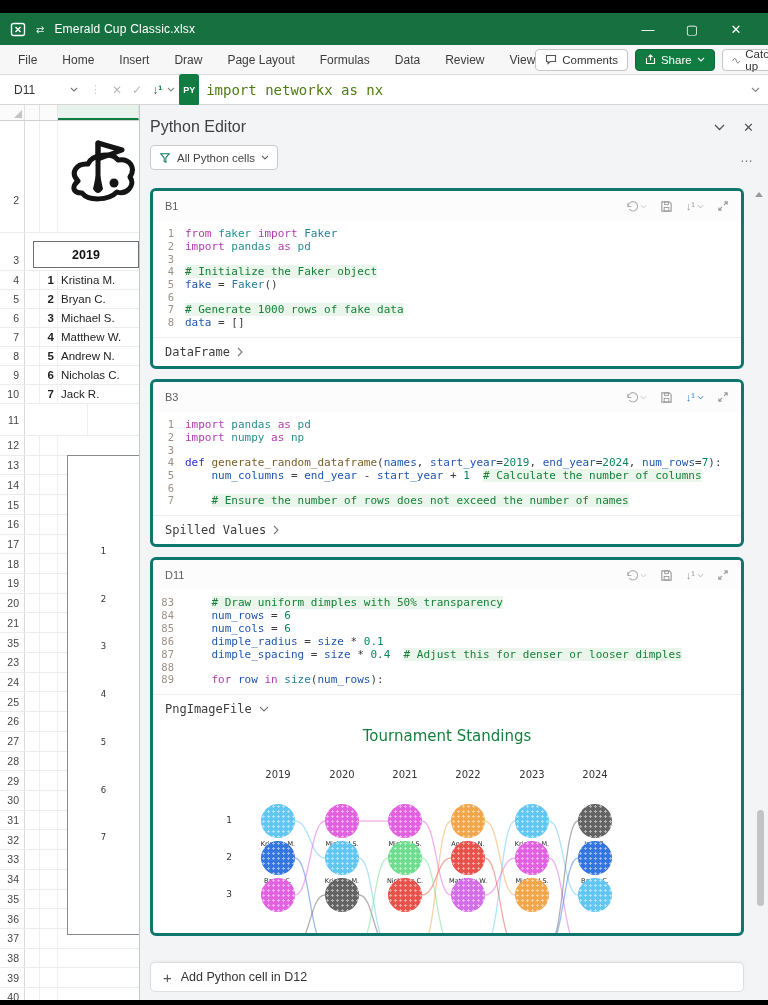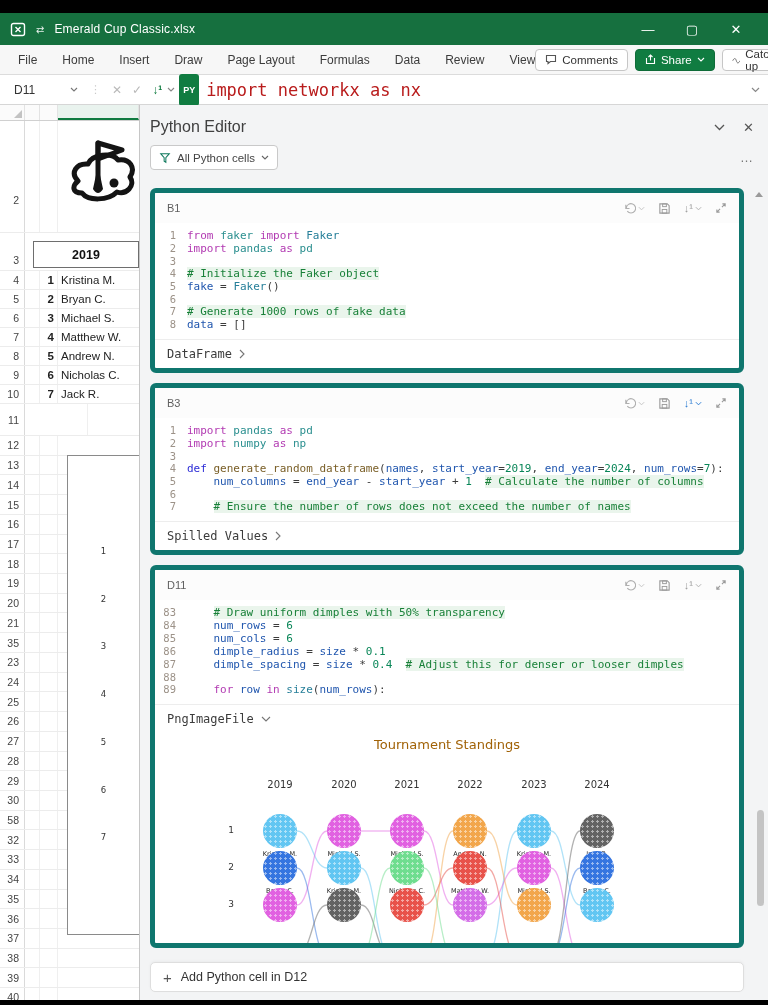--- a/index.html
+++ b/index.html
@@ -30,21 +30,21 @@
   
   .fbar { position:absolute; top:62px; left:0; right:0; height:30px; background:#fff;
           border-bottom:1px solid #d6d6d6; display:flex; align-items:center; padding:0 8px; }
   .namebox { width:76px; display:flex; align-items:center; justify-content:space-between;
              font-size:12px; color:#333; padding:0 6px; height:22px; }
   .fdiv { color:#c9c9c9; font-size:11px; margin:0 6px; }
   .ficon { color:#b9b9b9; font-size:12px; margin:0 5px; }
   .ficon.green { color:#107c41; font-weight:bold; }
   .pybadge { background:#107c41; color:#fff; font-size:9px; font-weight:bold; border-radius:3px;
              padding:11px 4px; margin:0 7px 0 4px; }
-  .ftext { font-family:"DejaVu Sans Mono", monospace; font-size:17px; color:#b91c1c; }
+  .ftext { font-family:"DejaVu Sans Mono", monospace; font-size:14px; color:#4d7c0f; }
   .fchev { margin-left:auto; color:#888; }
 
   
   .main { position:absolute; top:92px; left:0; right:0; bottom:0; display:flex; }
   .sheet { width:140px; position:relative; background:#fff; border-right:1px solid #c6c6c6;
            overflow:hidden; flex:none; }
   .pane  { flex:1; position:relative; background:#f3f4f5; overflow:hidden; }
 
   
   .shead { display:flex; height:16px; border-bottom:1px solid #d0d0d0; background:#fbfbfb;
@@ -82,21 +82,21 @@
   
   .pane-head { display:flex; align-items:center; padding:13px 14px 0 10px; }
   .pane-title { font-size:16px; color:#404040; }
   .pane-hicons { margin-left:auto; display:flex; gap:18px; color:#555; align-items:center; }
   .filter-row { display:flex; align-items:center; margin:9px 14px 0 10px; }
   .filter-pill { display:inline-flex; align-items:center; gap:6px; height:25px; padding:0 8px;
                  background:#fff; border:1px solid #c9c9c9; border-radius:4px; font-size:11.5px; color:#444; }
   .more-dots { margin-left:auto; color:#777; font-size:13px; letter-spacing:1px; }
 
   .cards { position:absolute; top:83px; left:10px; right:24px; bottom:43px; overflow:hidden; }
-  .card { background:#fff; border:5px solid #0f766e; border-radius:6px; margin-bottom:10px; overflow:hidden; }
+  .card { background:#fff; border:3px solid #0f766e; border-radius:6px; margin-bottom:10px; overflow:hidden; }
   .card-head { height:30px; display:flex; align-items:center; padding:0 12px; background:#fcfcfc; }
   .cref { font-size:11px; color:#5f5f5f; }
   .cicons { margin-left:auto; display:flex; gap:13px; align-items:center; color:#9a9a9a; }
   .cicons .blue { color:#2b7cd3; }
   .icon-grp { display:flex; align-items:center; gap:2px; }
   .code { padding:6px 0 8px 0; }
   .cl { display:flex; line-height:15.8px; }
   .ln { width:32px; text-align:right; padding-right:11px; color:#9c9288;
         font:10.5px "DejaVu Sans Mono", monospace; flex:none; }
   .ct { font:11px "DejaVu Sans Mono", monospace; white-space:pre; color:#333; }
@@ -104,22 +104,22 @@
   .tk-m  { color:#2a8f8f; } .tk-c  { color:#267f99; } .tk-v  { color:#2056ae; }
   .tk-num{ color:#098658; } .tk-p  { color:#3c3c3c; }
   .tk-cm { color:#188038; background:rgba(46,160,67,.10); }
   .cout { border-top:1px solid #ededed; padding:7px 12px; font:12px "DejaVu Sans Mono", monospace;
           color:#3c3c3c; display:flex; align-items:center; gap:7px; }
   .cout .chev { color:#777; }
 
   
   .chart { position:relative; height:210px; overflow:hidden; }
   .ch-lines { position:absolute; left:0; top:0; }
-  .ch-title { position:absolute; left:0; width:100%; top:4px; text-align:center; font-size:13px;
-              color:#a16207; font-weight:500; font-family:"DejaVu Sans", sans-serif; }
+  .ch-title { position:absolute; left:0; width:100%; top:4px; text-align:center; font-size:15px;
+              color:#15803d; font-weight:500; font-family:"DejaVu Sans", sans-serif; }
   .ch-year { position:absolute; top:46px; width:40px; text-align:center; font-size:10px; color:#333;
              font-family:"DejaVu Sans", sans-serif; }
   .ch-rank { position:absolute; left:66px; width:20px; text-align:center; font-size:9px; color:#333;
              font-family:"DejaVu Sans", sans-serif; }
   .ch-node { position:absolute; width:34px; height:34px; border-radius:50%;
              background-image:radial-gradient(rgba(255,255,255,.5) 1.1px, transparent 1.3px);
              background-size:5px 5px; }
   .ch-name { position:absolute; width:60px; text-align:center; font-size:6.5px; color:#222;
              font-family:"DejaVu Sans", sans-serif; white-space:nowrap; }
 
@@ -397,21 +397,21 @@
             <div class="cb"></div>
             <div class="cc"></div>
           </div>
           <div class="srow row-rest">
             <div class="rnum">30</div>
             <div class="ca"></div>
             <div class="cb"></div>
             <div class="cc"></div>
           </div>
           <div class="srow row-rest">
-            <div class="rnum">58</div>
+            <div class="rnum">31</div>
             <div class="ca"></div>
             <div class="cb"></div>
             <div class="cc"></div>
           </div>
           <div class="srow row-rest">
             <div class="rnum">32</div>
             <div class="ca"></div>
             <div class="cb"></div>
             <div class="cc"></div>
           </div>

